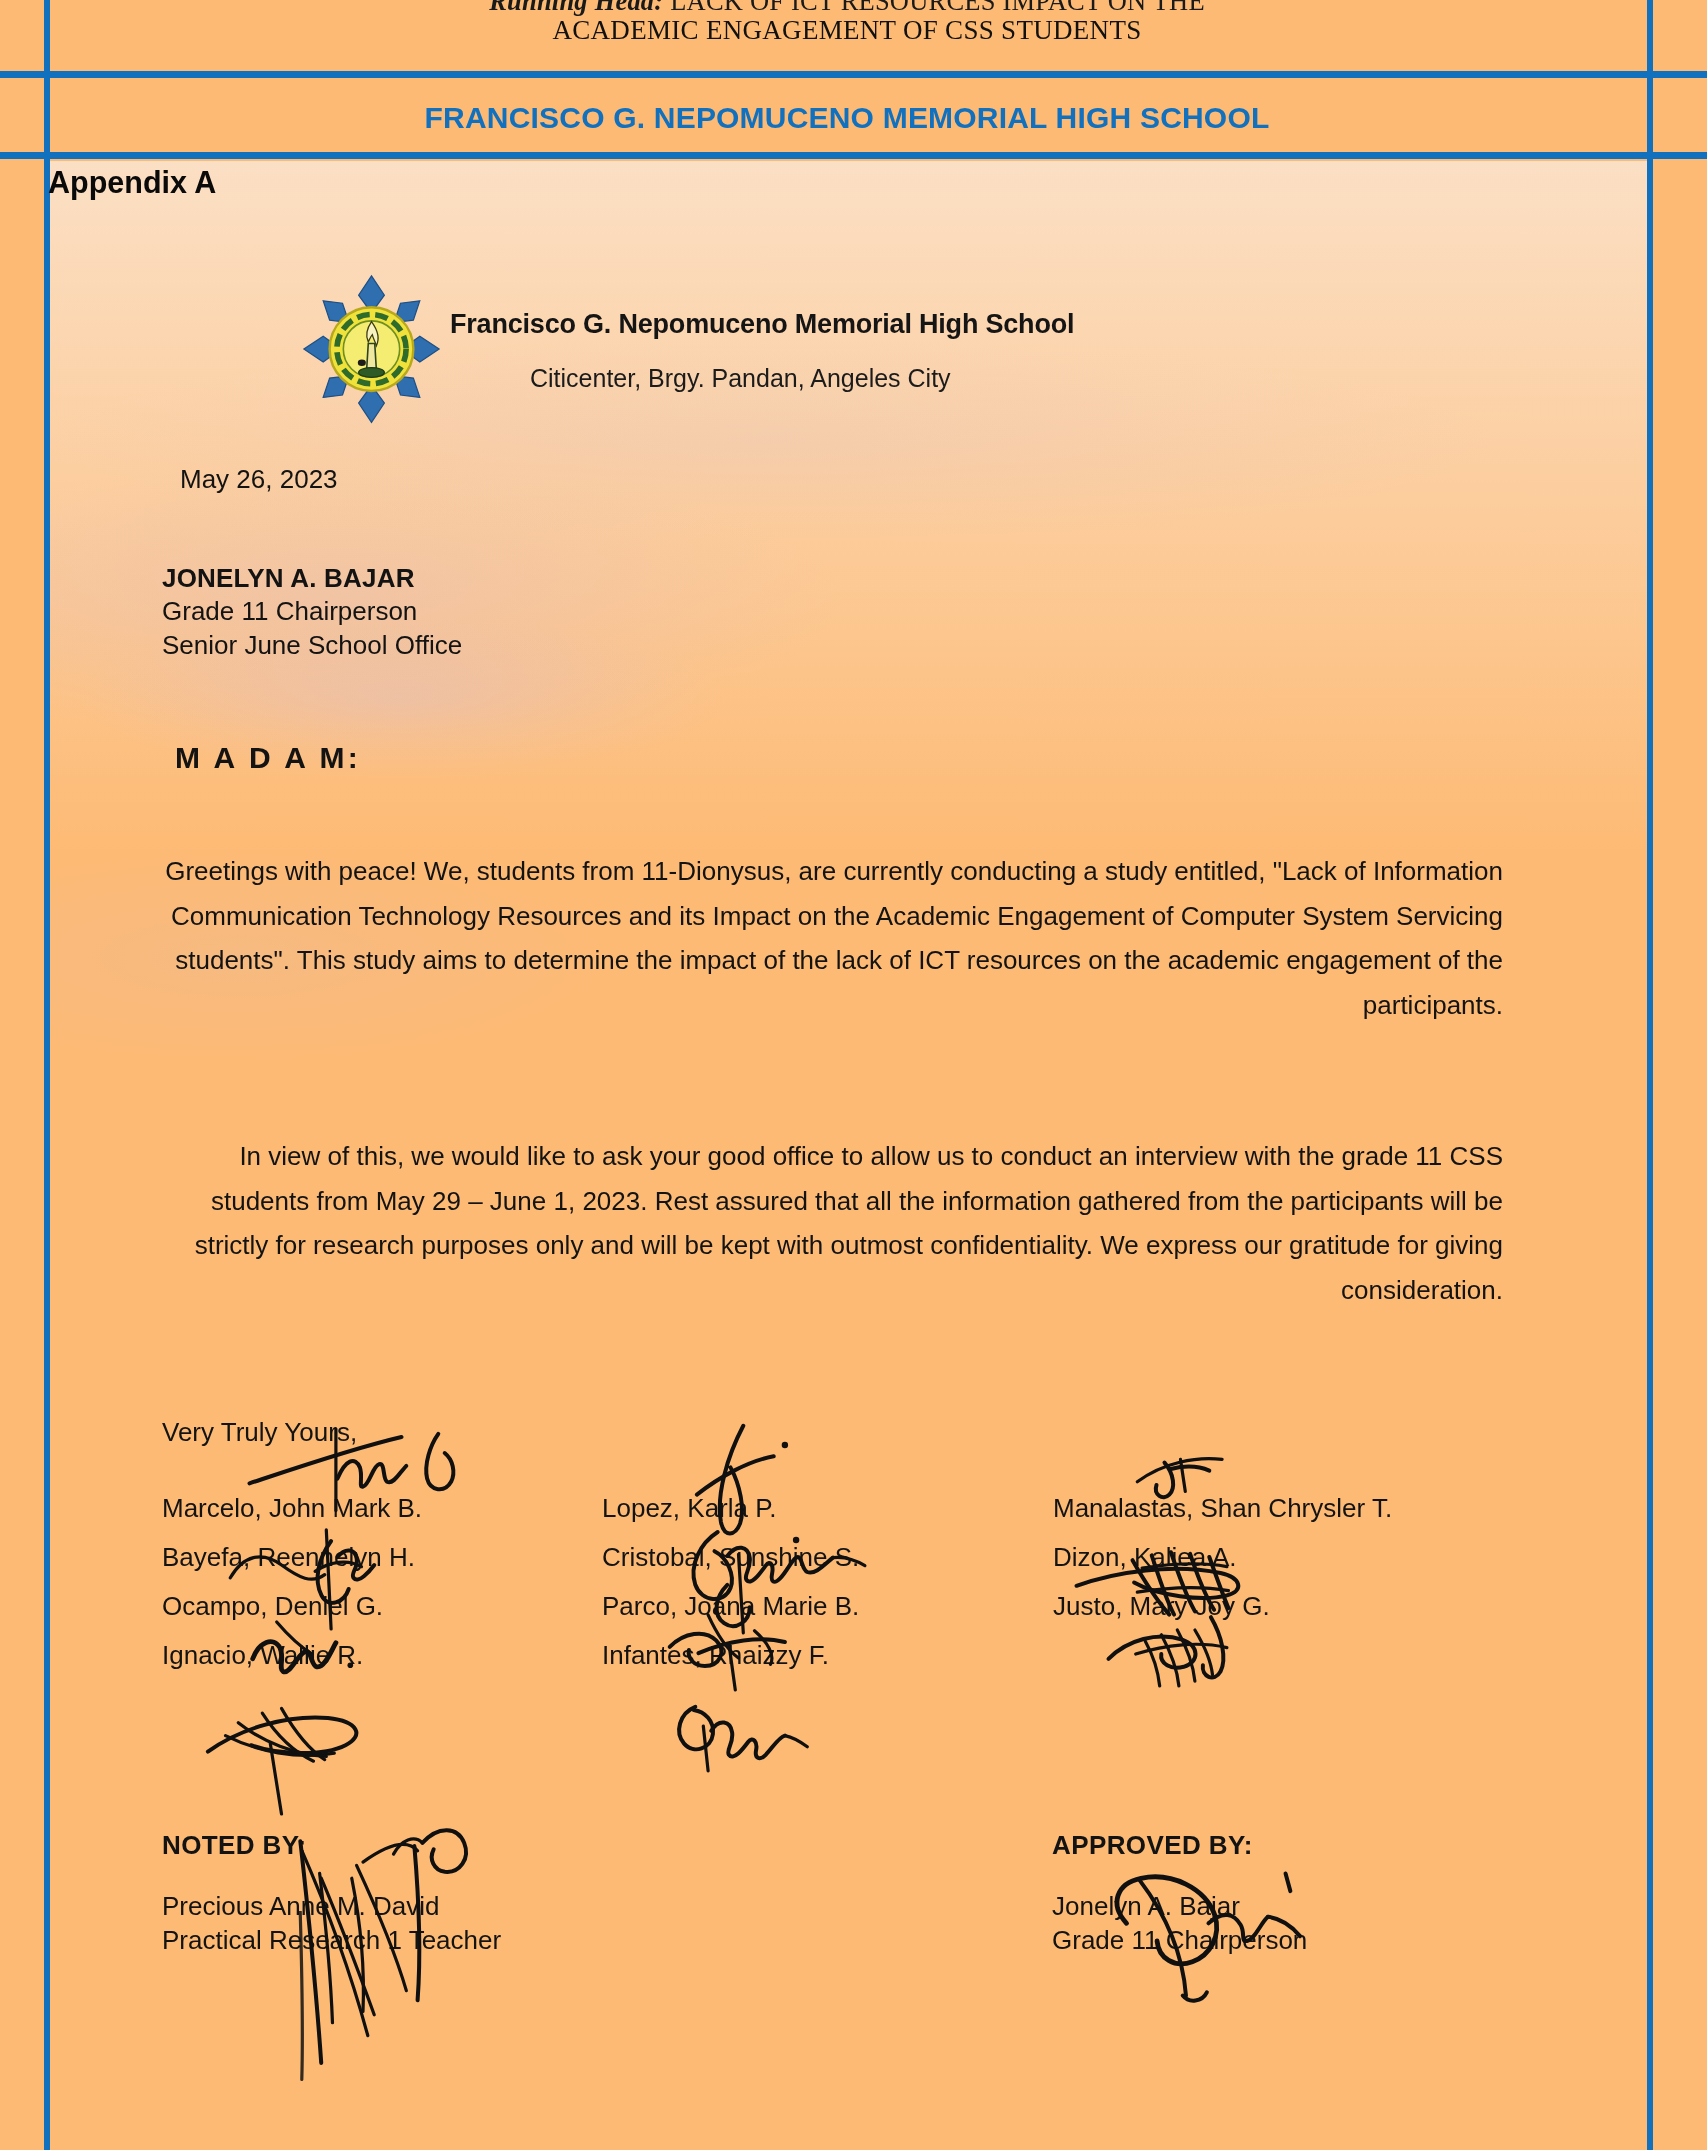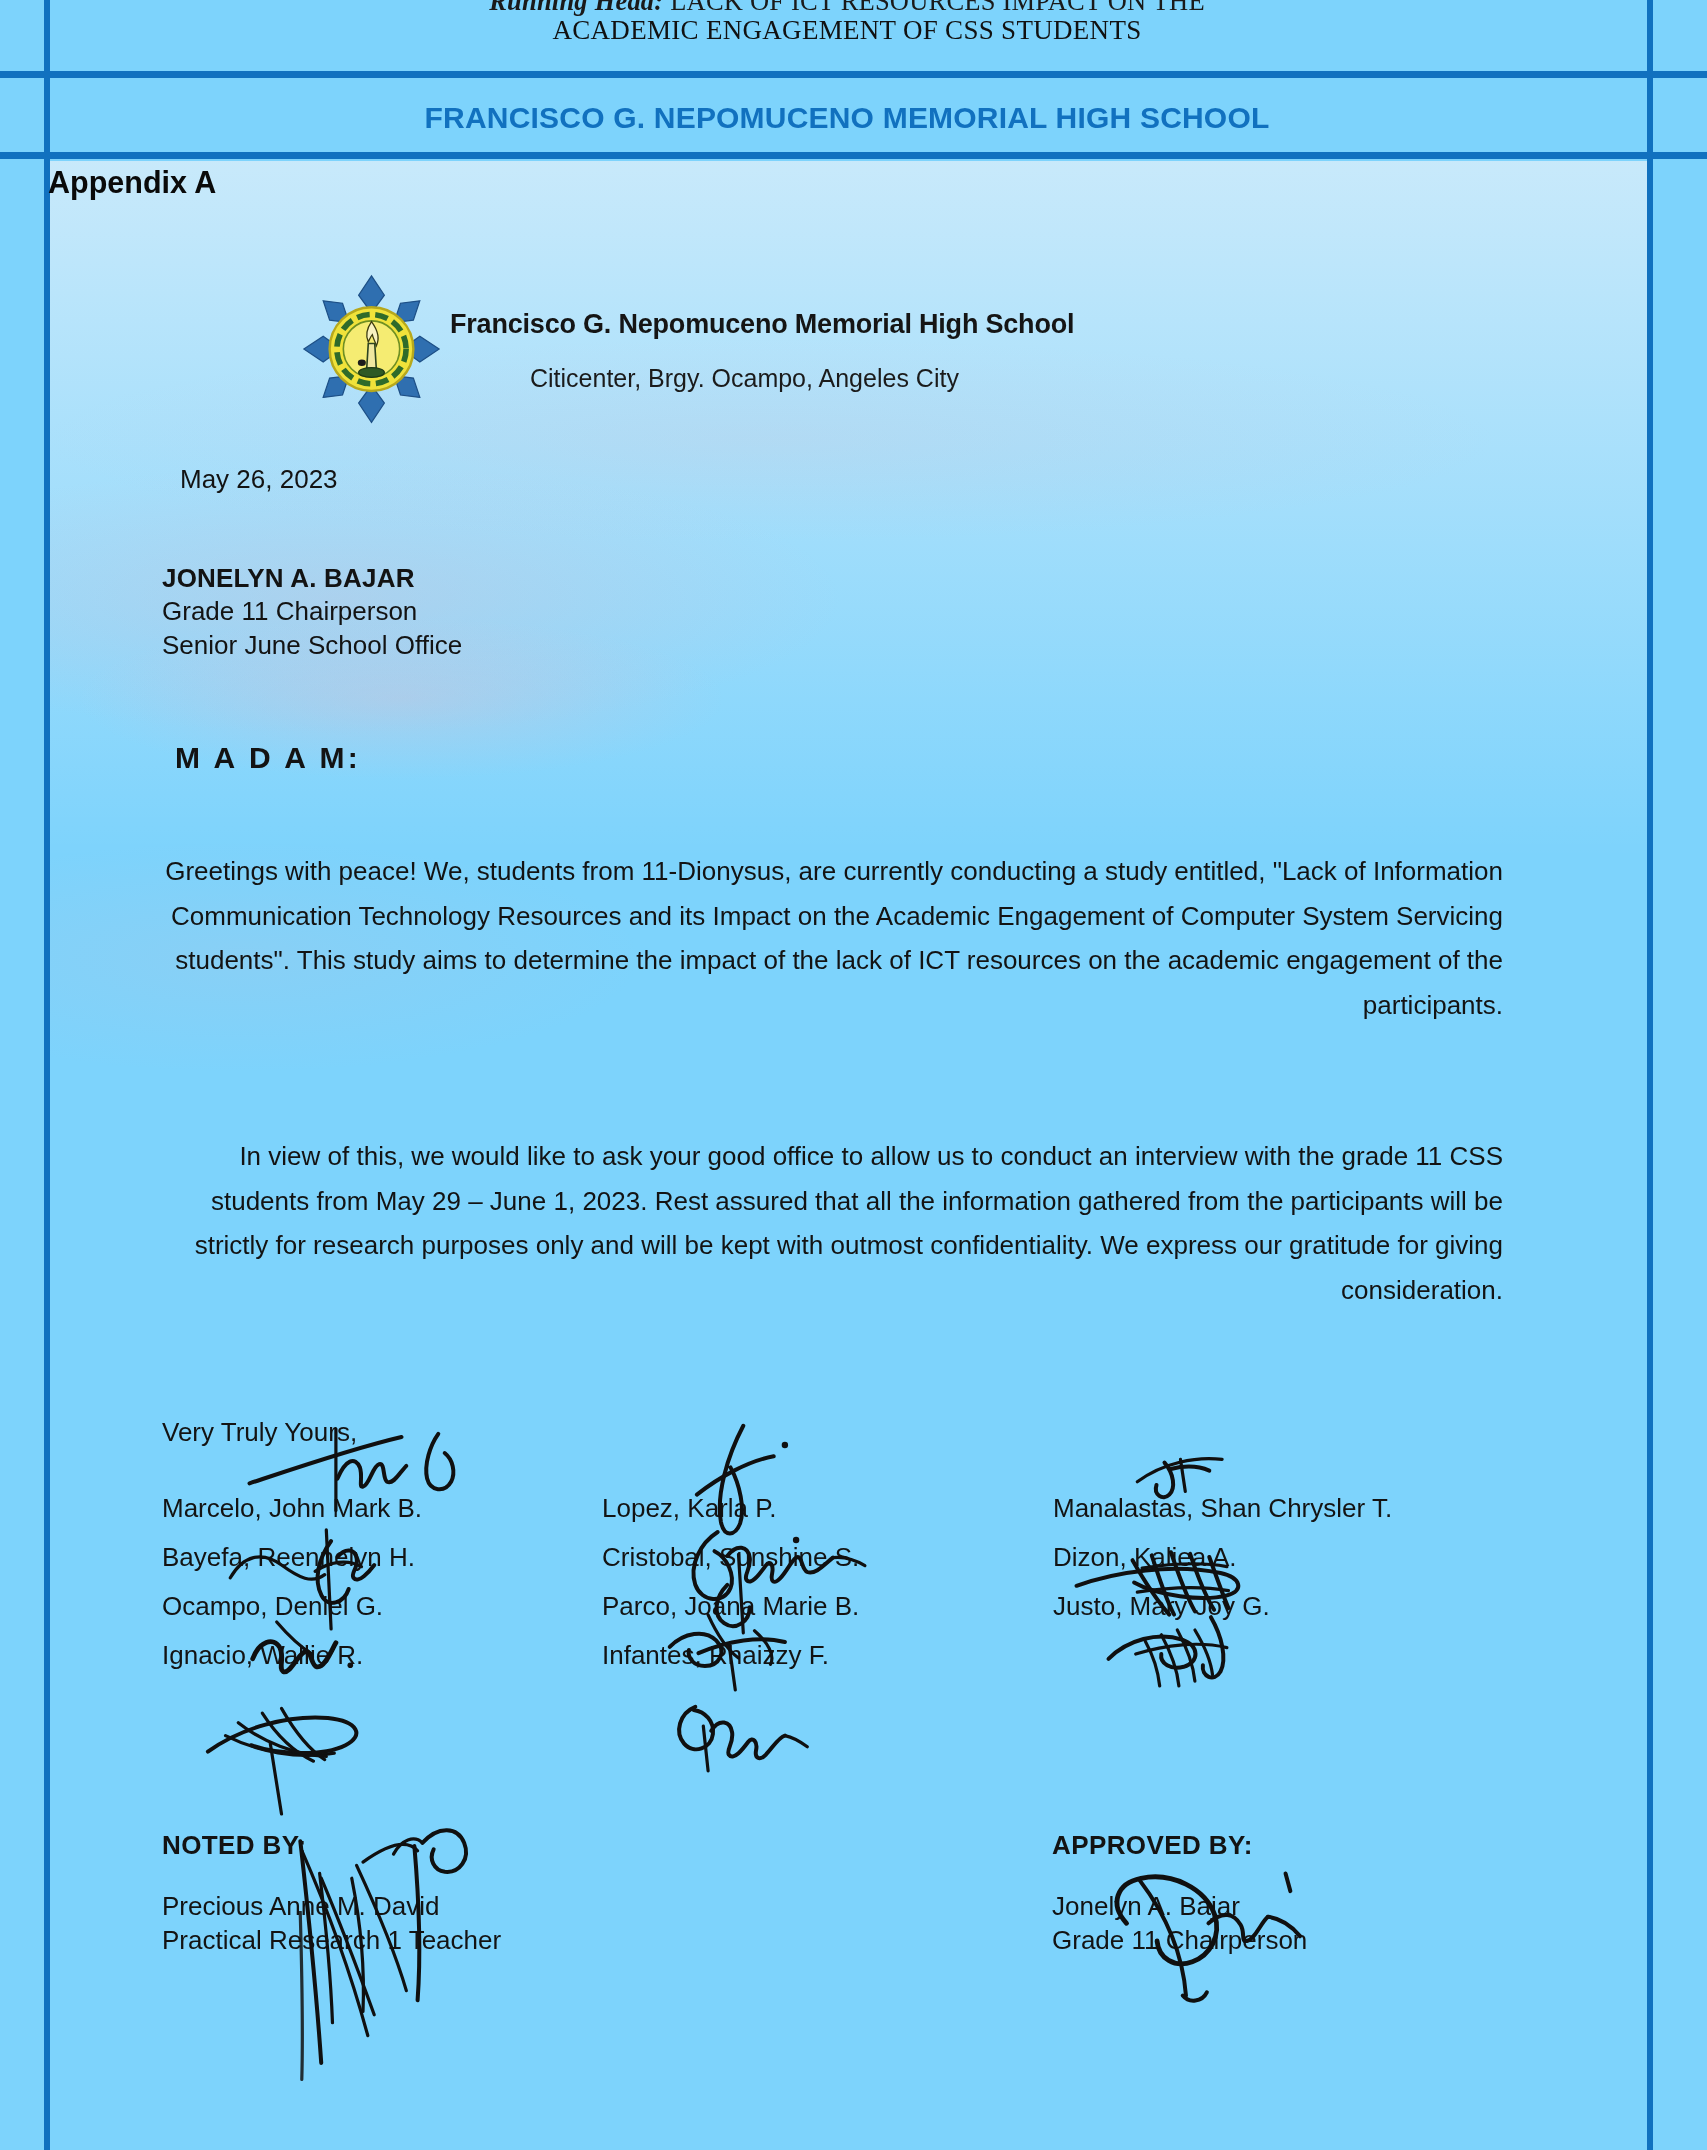--- a/index.html
+++ b/index.html
@@ -4,21 +4,21 @@
 <style>
   html, body {
     margin: 0;
     padding: 0;
     background: #ffffff;
   }
   .page {
     position: relative;
     width: 1708px;
     height: 2151px;
-    background: #7dd3fc;
+    background: #fdba74;
     overflow: hidden;
     font-family: "Liberation Sans", sans-serif;
   }
 
   
   .paper-tint {
     position: absolute;
     left: 48px; top: 161px;
     width: 1602px; height: 1990px;
     background:
@@ -255,21 +255,21 @@
         <path d="M90 63 C84 72 82 80 86 88 C88 84 89 81 91 79 C92 84 95 88 96 93 C100 85 98 74 90 63 Z" fill="#f8f2c0" stroke="#3c3c10" stroke-width="1.6"></path>
         <path d="M86 90 L84 122 L96 122 L94 90 Z" fill="#efe7a0" stroke="#2c4420" stroke-width="2"></path>
         <ellipse cx="90" cy="126" rx="16" ry="6" fill="#2e5a25" stroke="#1e3a16" stroke-width="1.5"></ellipse>
         <ellipse cx="78" cy="114" rx="5" ry="4" fill="#1c1c1c"></ellipse>
       </g>
     </svg>
   </div>
 
   <div class="letterhead">
     <div class="school-name">Francisco G. Nepomuceno Memorial High School</div>
-    <div class="school-address">Citicenter, Brgy. Ocampo, Angeles City</div>
+    <div class="school-address">Citicenter, Brgy. Pandan, Angeles City</div>
   </div>
 
   <div class="doc-text date-line">May 26, 2023</div>
 
   <div class="doc-text recipient">
     <div class="rcp-name">JONELYN A. BAJAR</div>
     <div>Grade 11 Chairperson</div>
     <div>Senior June School Office</div>
   </div>
 

